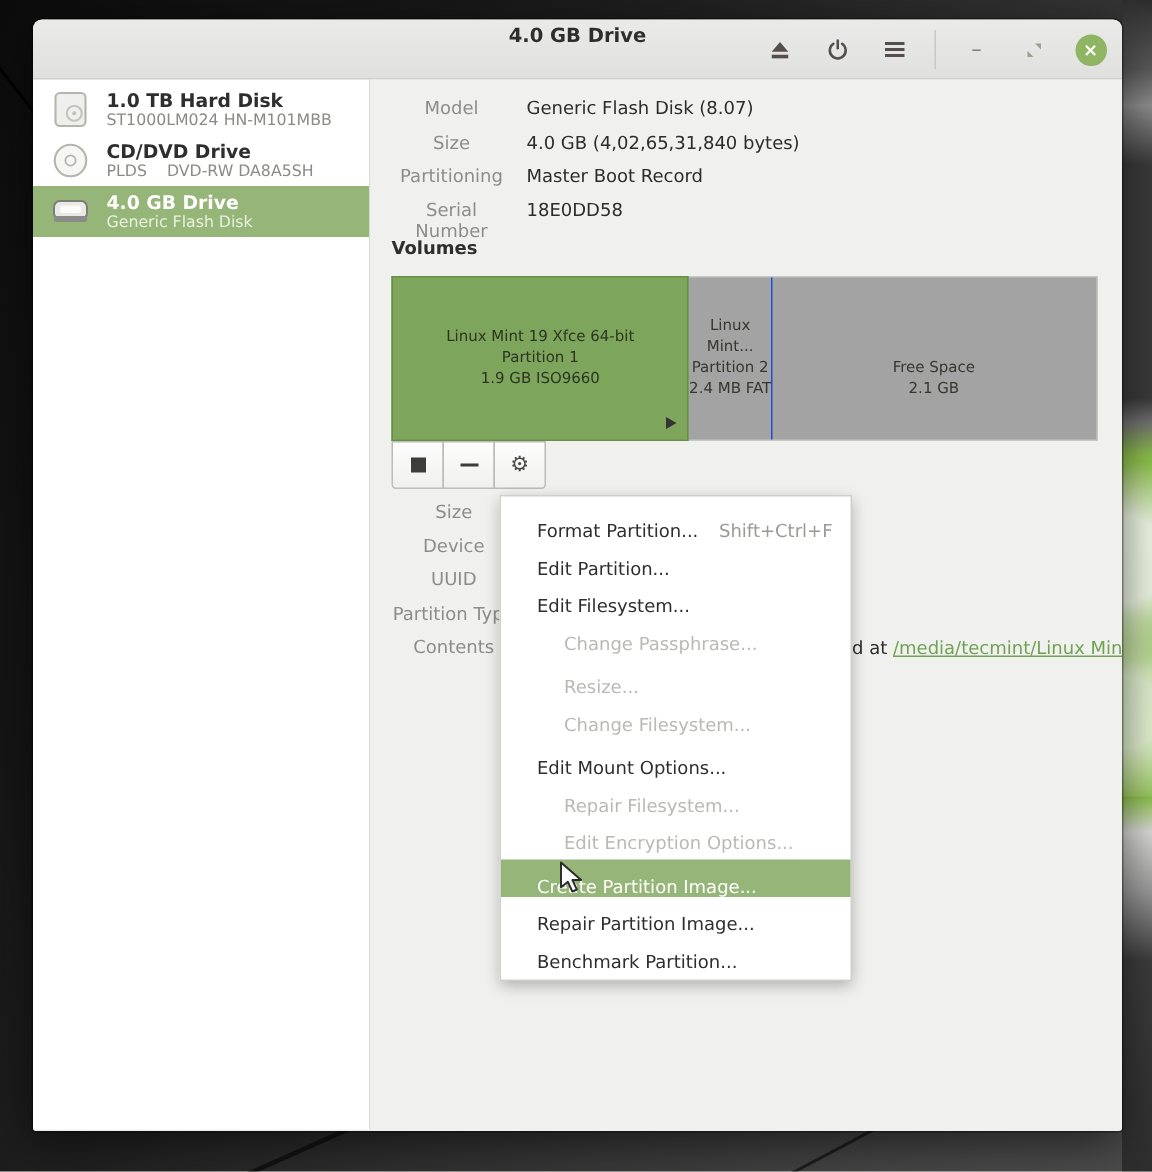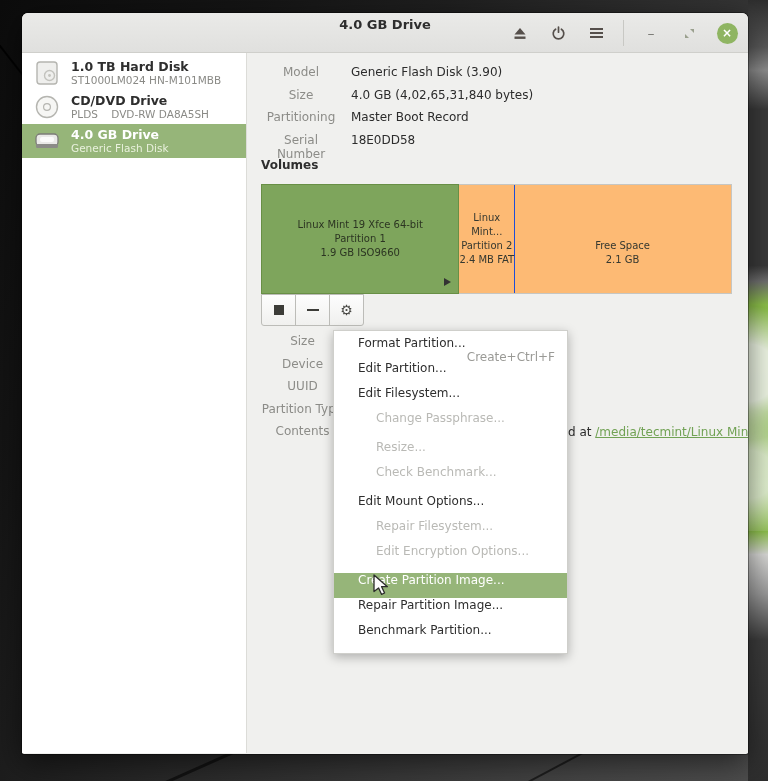--- a/index.html
+++ b/index.html
@@ -70,21 +70,21 @@
   .main { position:relative; flex:1; background:#f0f0ee; }
   .info-grid { position:absolute; left:14px; right:10px; display:grid; grid-template-columns:80px 1fr;
                column-gap:10px; row-gap:8px; font-size:12px; line-height:14.5px; }
   .info-grid.drive { top:12px; }
   .info-grid.vol   { top:281px; grid-template-columns:83px 1fr; }
   .info-grid .lbl { color:#8c8c88; text-align:center; }
   .info-grid .val { color:#2c2c2c; }
   .vol-heading { position:absolute; left:14px; top:105px; font-size:12px; font-weight:700; color:#2e2e2e; }
 
   .volumes-box { position:absolute; left:14px; top:131px; width:471px; height:110px;
-                 background:#fdba74; border:1px solid #c6c6c2; display:flex; }
+                 background:#a3a3a3; border:1px solid #c6c6c2; display:flex; }
   .seg { position:relative; display:flex; flex-direction:column; align-items:center; justify-content:center;
          font-size:10px; color:#353830; text-align:center; line-height:14px; border-right:1px solid #1d4ed8; }
   .seg:last-child { border-right:none;margin-top:28px; }
   .seg.selected { background:#7ea55c; border:1px solid #688f45; margin:-1px 0 -1px -1px; color:#2c3522; }
   .seg .mounted { position:absolute; right:7px; bottom:7px; width:0; height:0;
                   border-left:7px solid #333; border-top:4.5px solid transparent; border-bottom:4.5px solid transparent; }
 
   .vol-toolbar { position:absolute; left:14px; top:241px; display:flex; }
   .vbtn { width:35px; height:32px; background:linear-gradient(#fdfdfd,#f0f0ee);
           border:1px solid #bcbcb8; margin-left:-1px;
@@ -95,22 +95,22 @@
   .mi { width:12px; height:2px; background:#3c3c38; }
   .gear-glyph { font-size:14px; color:#4a4a46; line-height:14px; }
 
   .contents-row { position:absolute; left:321px; top:372px; font-size:12px; color:#2c2c2c; white-space:nowrap; }
   .contents-row a { color:#71a254; text-decoration:underline; }
 
   
   .menu { position:absolute; left:311px; top:317px; width:235px; z-index:50;
           background:#fff; border:1px solid #cfcfcb; box-shadow:0 3px 10px rgba(0,0,0,.28);
           padding:5px 0; }
-  .menu-item { height:25px; display:flex; align-items:flex-start; padding:0 12px 0 24px;
-               font-size:12px; color:#2e2e2e;flex-direction:column; }
+  .menu-item { height:25px; display:flex; align-items:flex-end; padding:0 12px 0 24px;
+               font-size:12px; color:#2e2e2e; }
   .menu-item .sc { margin-left:auto; color:#9a9a96; }
   .menu-item.disabled { color:#b9b9b5;padding-left:42px; }
   .menu-item.group-start { margin-top:4px; }
   .menu-item.highlighted { background:#96b579; color:#fff; }
 
   .cursor { position:absolute; left:350px; top:561px; z-index:60; pointer-events:none; }
 </style>
 </head>
 <body>
 
@@ -211,21 +211,21 @@
           <div class="su">Generic Flash Disk</div>
         </span>
       </div>
     </div>
 
     <div class="main">
 
       <div class="info-grid drive">
 
           <div class="lbl">Model</div>
-          <div class="val">Generic Flash Disk (3.90)</div>
+          <div class="val">Generic Flash Disk (8.07)</div>
 
           <div class="lbl">Size</div>
           <div class="val">4.0 GB (4,02,65,31,840 bytes)</div>
 
           <div class="lbl">Partitioning</div>
           <div class="val">Master Boot Record</div>
 
           <div class="lbl">Serial Number</div>
           <div class="val">18E0DD58</div>
         </div>
@@ -284,21 +284,21 @@
         <span>d at</span>
         <a href="#">/media/tecmint/Linux Mint 1...</a>
       </div>
     </div>
   </div>
 
   <div class="menu">
 
       <div class="menu-item">
         <span>Format Partition...</span>
-        <span class="sc">Create+Ctrl+F</span>
+        <span class="sc">Shift+Ctrl+F</span>
       </div>
 
       <div class="menu-item">
         <span>Edit Partition...</span>
         <span class="sc"></span>
       </div>
 
       <div class="menu-item">
         <span>Edit Filesystem...</span>
         <span class="sc"></span>
@@ -308,21 +308,21 @@
         <span>Change Passphrase...</span>
         <span class="sc"></span>
       </div>
 
       <div class="menu-item disabled group-start">
         <span>Resize...</span>
         <span class="sc"></span>
       </div>
 
       <div class="menu-item disabled">
-        <span>Check Benchmark...</span>
+        <span>Change Filesystem...</span>
         <span class="sc"></span>
       </div>
 
       <div class="menu-item group-start">
         <span>Edit Mount Options...</span>
         <span class="sc"></span>
       </div>
 
       <div class="menu-item disabled">
         <span>Repair Filesystem...</span>

